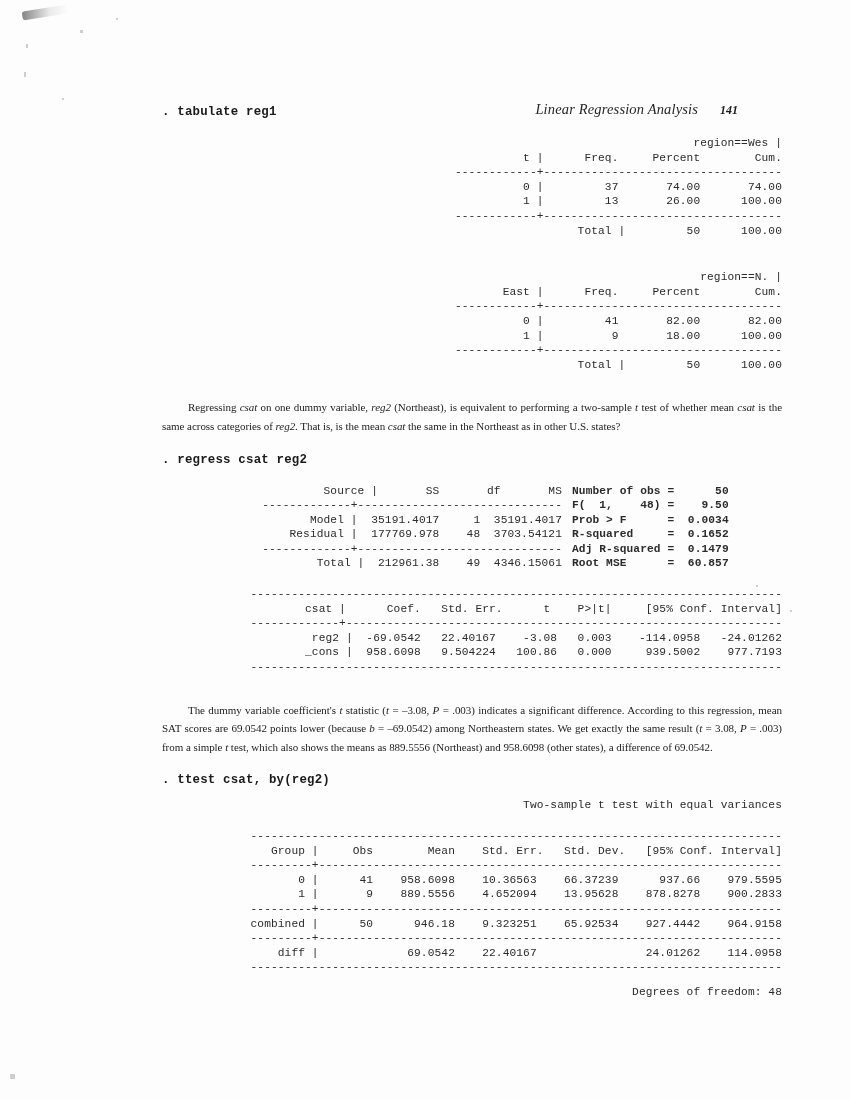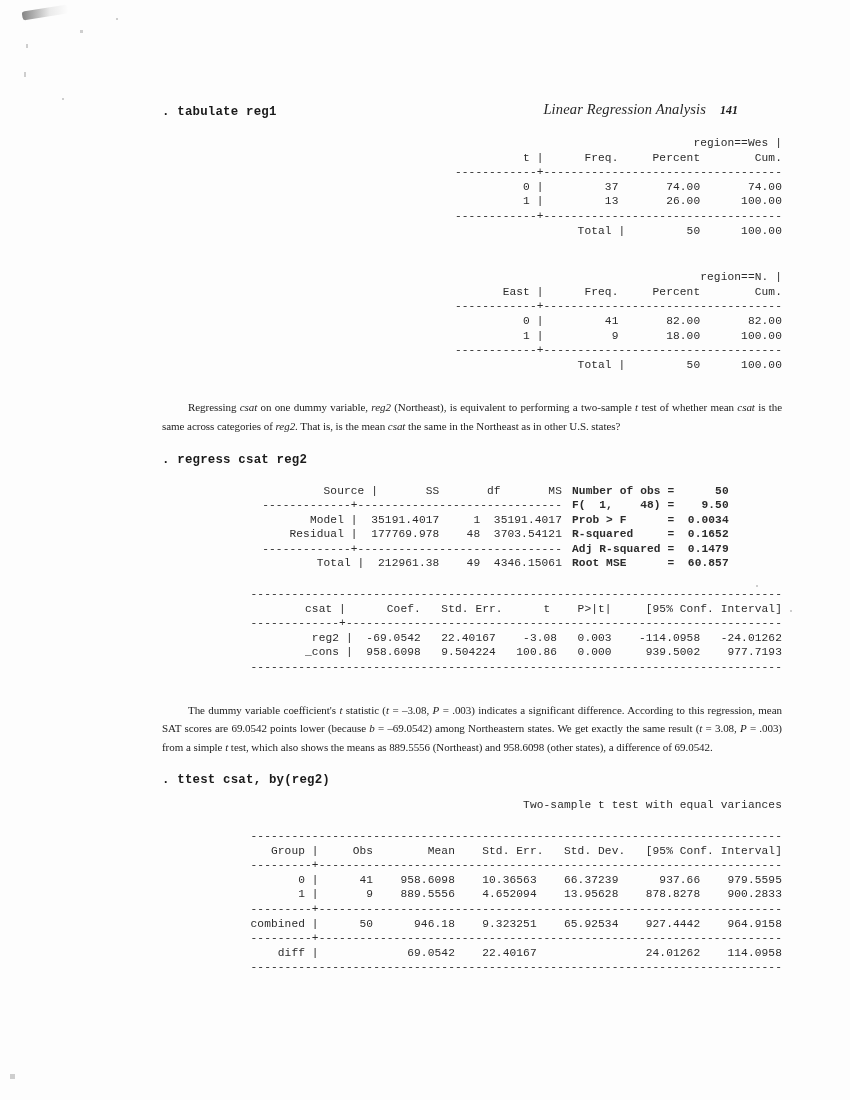--- a/index.html
+++ b/index.html
@@ -38,21 +38,21 @@
     pointer-events: none;
   }
 
   
   .runhead {
     position: absolute;
     top: 56px;
     right: 112px;
     display: flex;
     align-items: baseline;
-    gap: 14px;
+    gap: 22px;
     white-space: nowrap;
   }
   .runhead .title {
     font-style: italic;
     font-size: 14.5px;
     letter-spacing: .15px;
     color: #262626;
   }
   .runhead .folio {
     font-weight: bold;
@@ -211,15 +211,16 @@
 <span>---------+--------------------------------------------------------------------</span>
 <span>       0 |      41    958.6098    10.36563    66.37239      937.66    979.5595</span>
 <span>       1 |       9    889.5556    4.652094    13.95628    878.8278    900.2833</span>
 <span>---------+--------------------------------------------------------------------</span>
 <span>combined |      50      946.18    9.323251    65.92534    927.4442    964.9158</span>
 <span>---------+--------------------------------------------------------------------</span>
 <span>    diff |             69.0542    22.40167                24.01262    114.0958</span>
 <span>------------------------------------------------------------------------------</span></div>
 
     <div class="gap-s"></div>
+    <div class="stata">Degrees of freedom: 48</div>
 
   </div>
 </div>
 
 </body></html>

